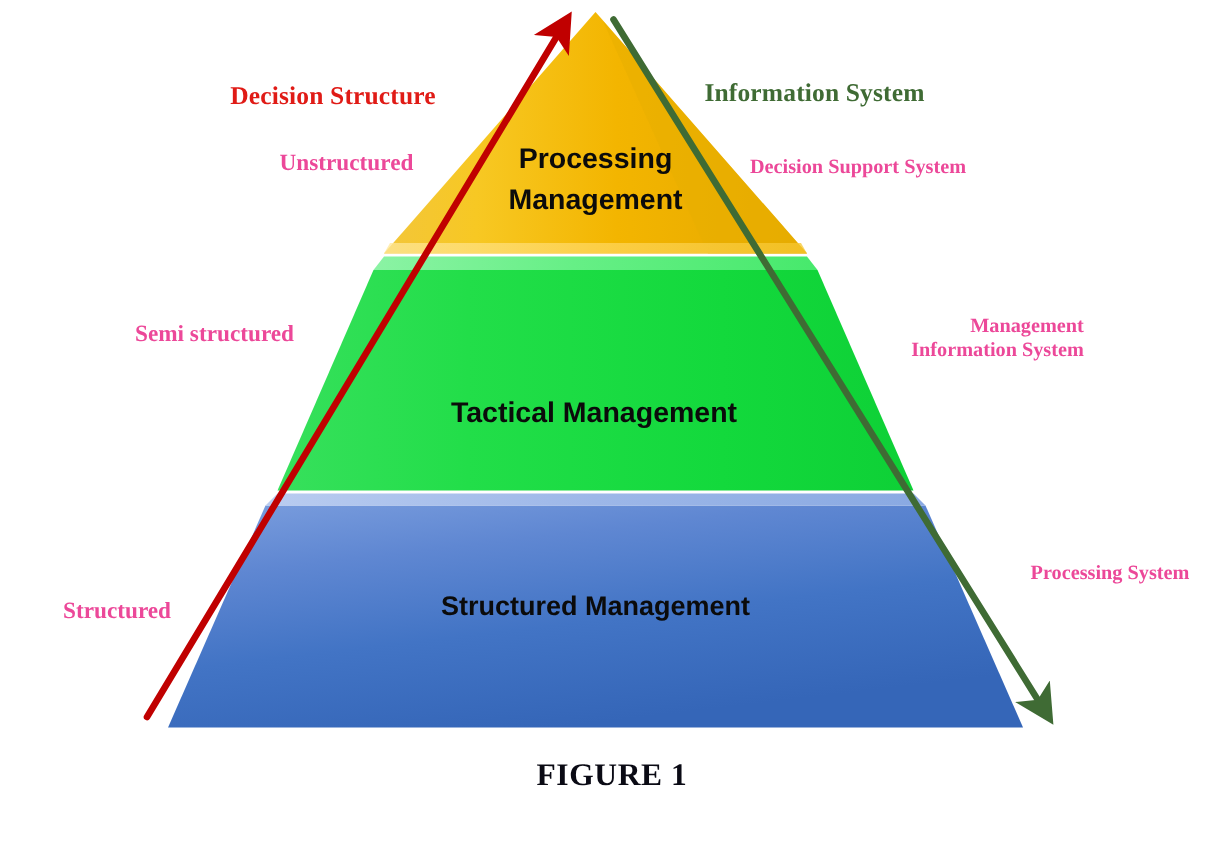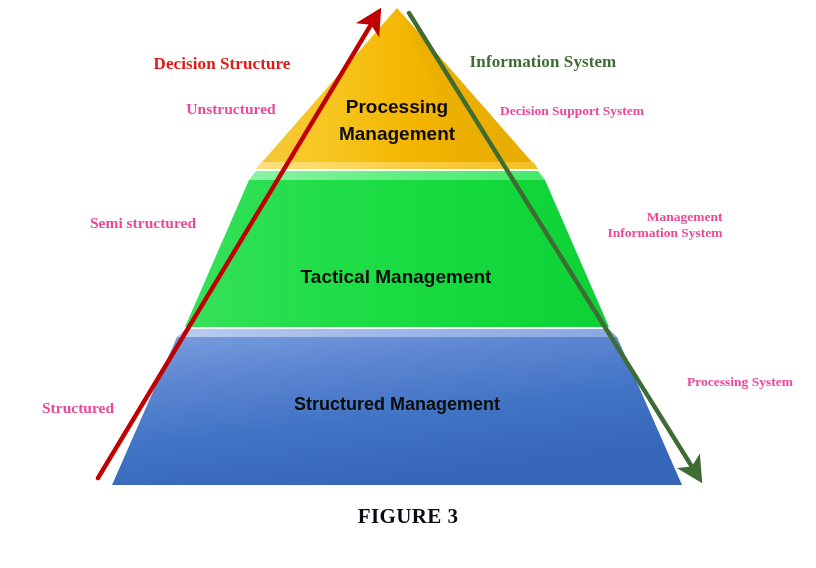--- a/index.html
+++ b/index.html
@@ -162,16 +162,16 @@
 
   <div class="tier-text t2" style="left:396px;top:245px;">
     <div>Tactical Management</div>
   </div>
 
   <div class="tier-text t3" style="left:397px;top:405px;">
     <div>Structured Management</div>
   </div>
 
   <div class="caption" style="top:504px;">
-    <div>FIGURE 3</div>
+    <div>FIGURE 1</div>
   </div>
 
 </div>
 
 </body></html>

